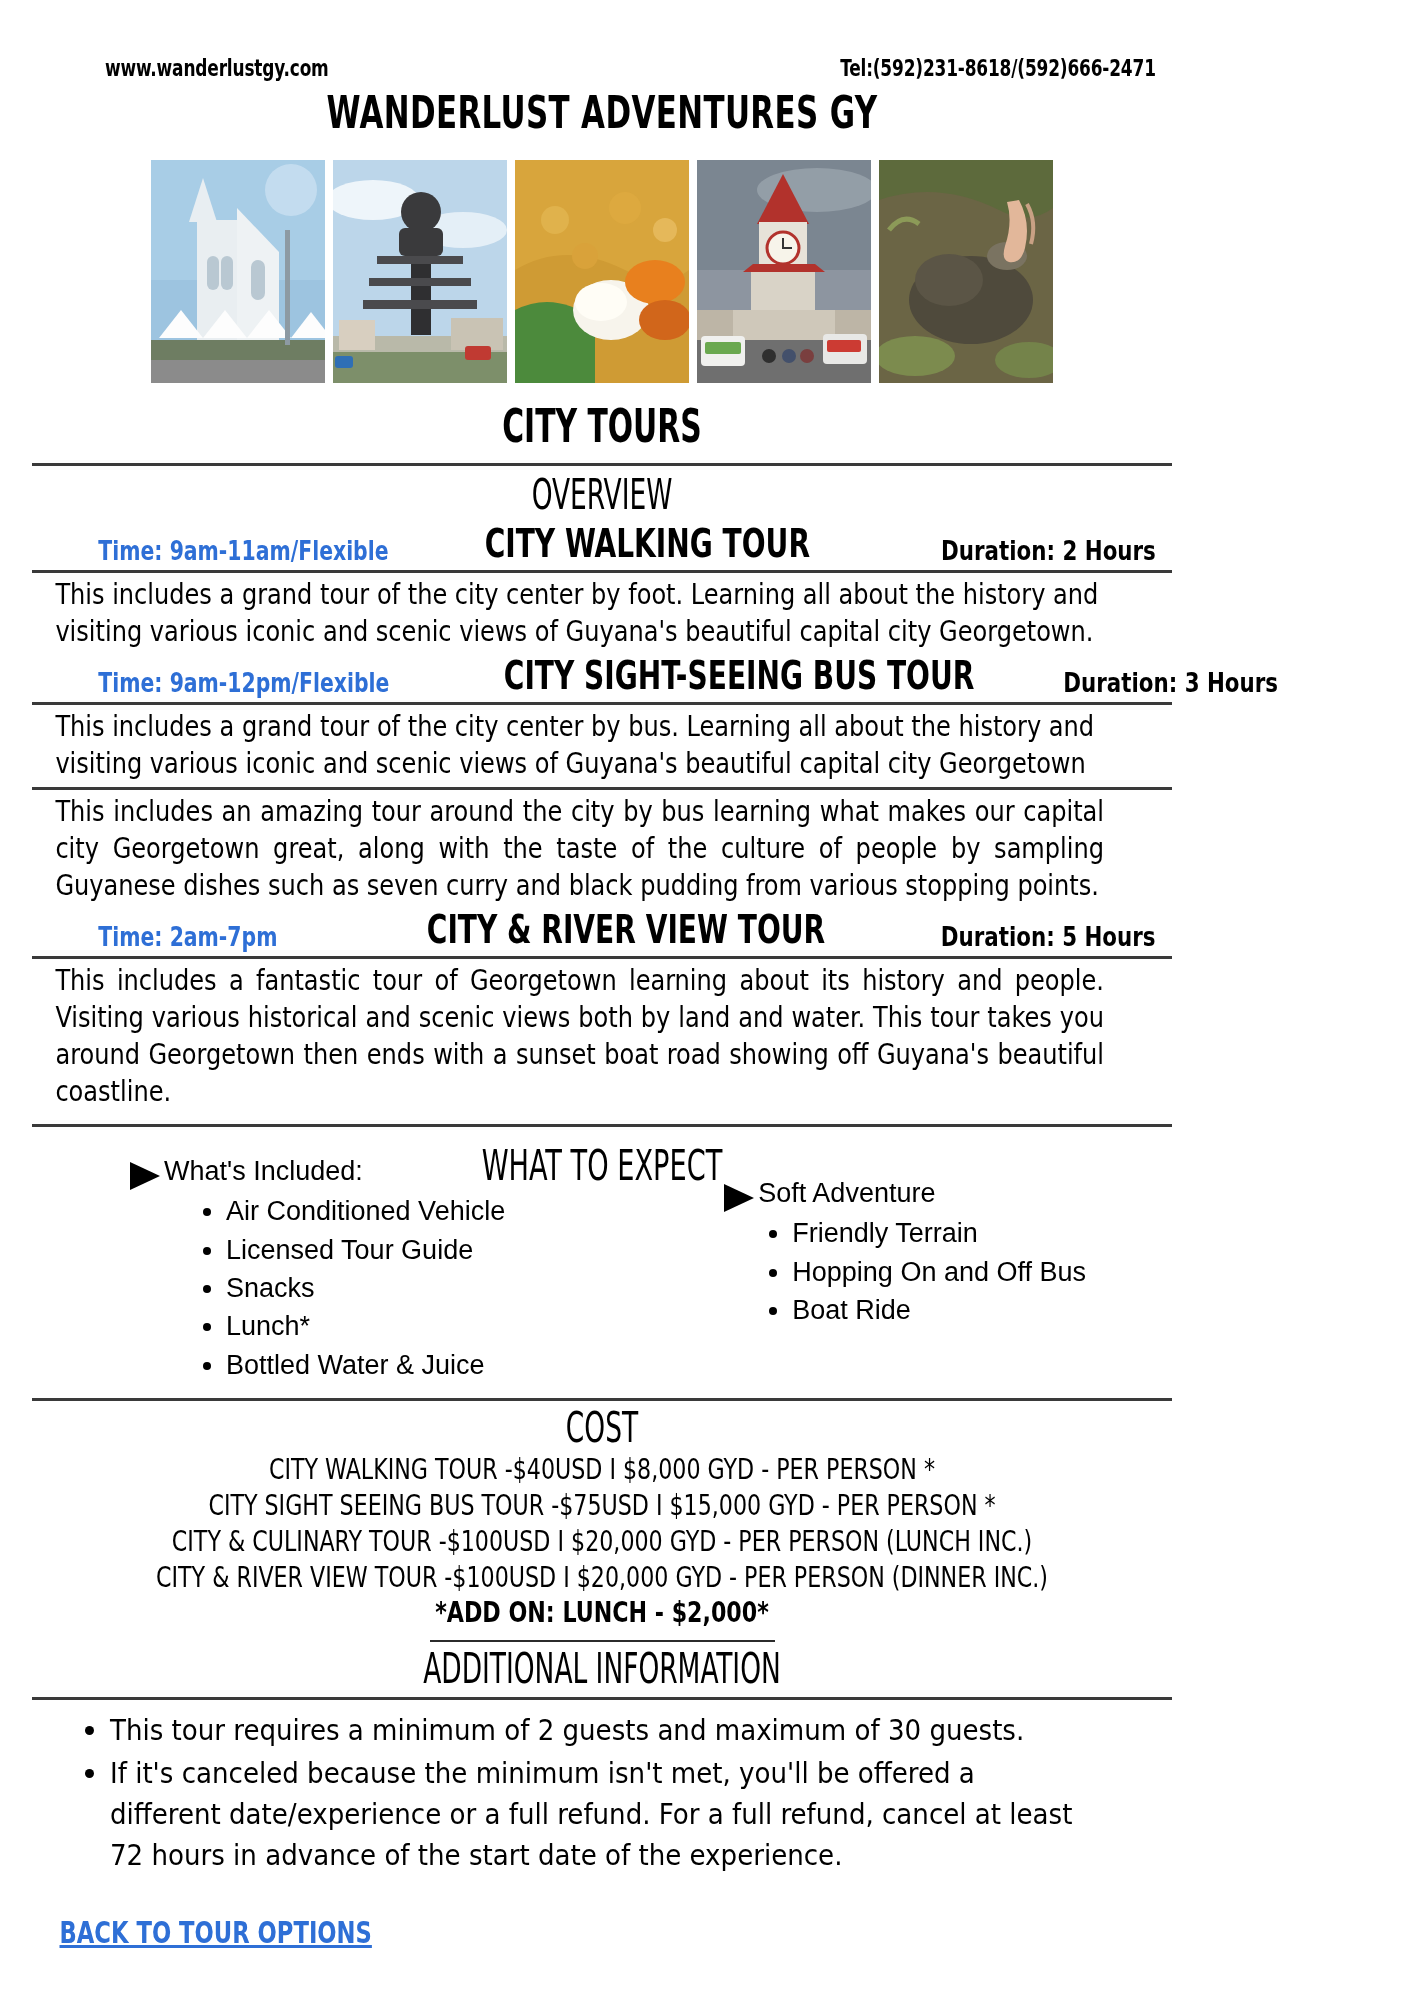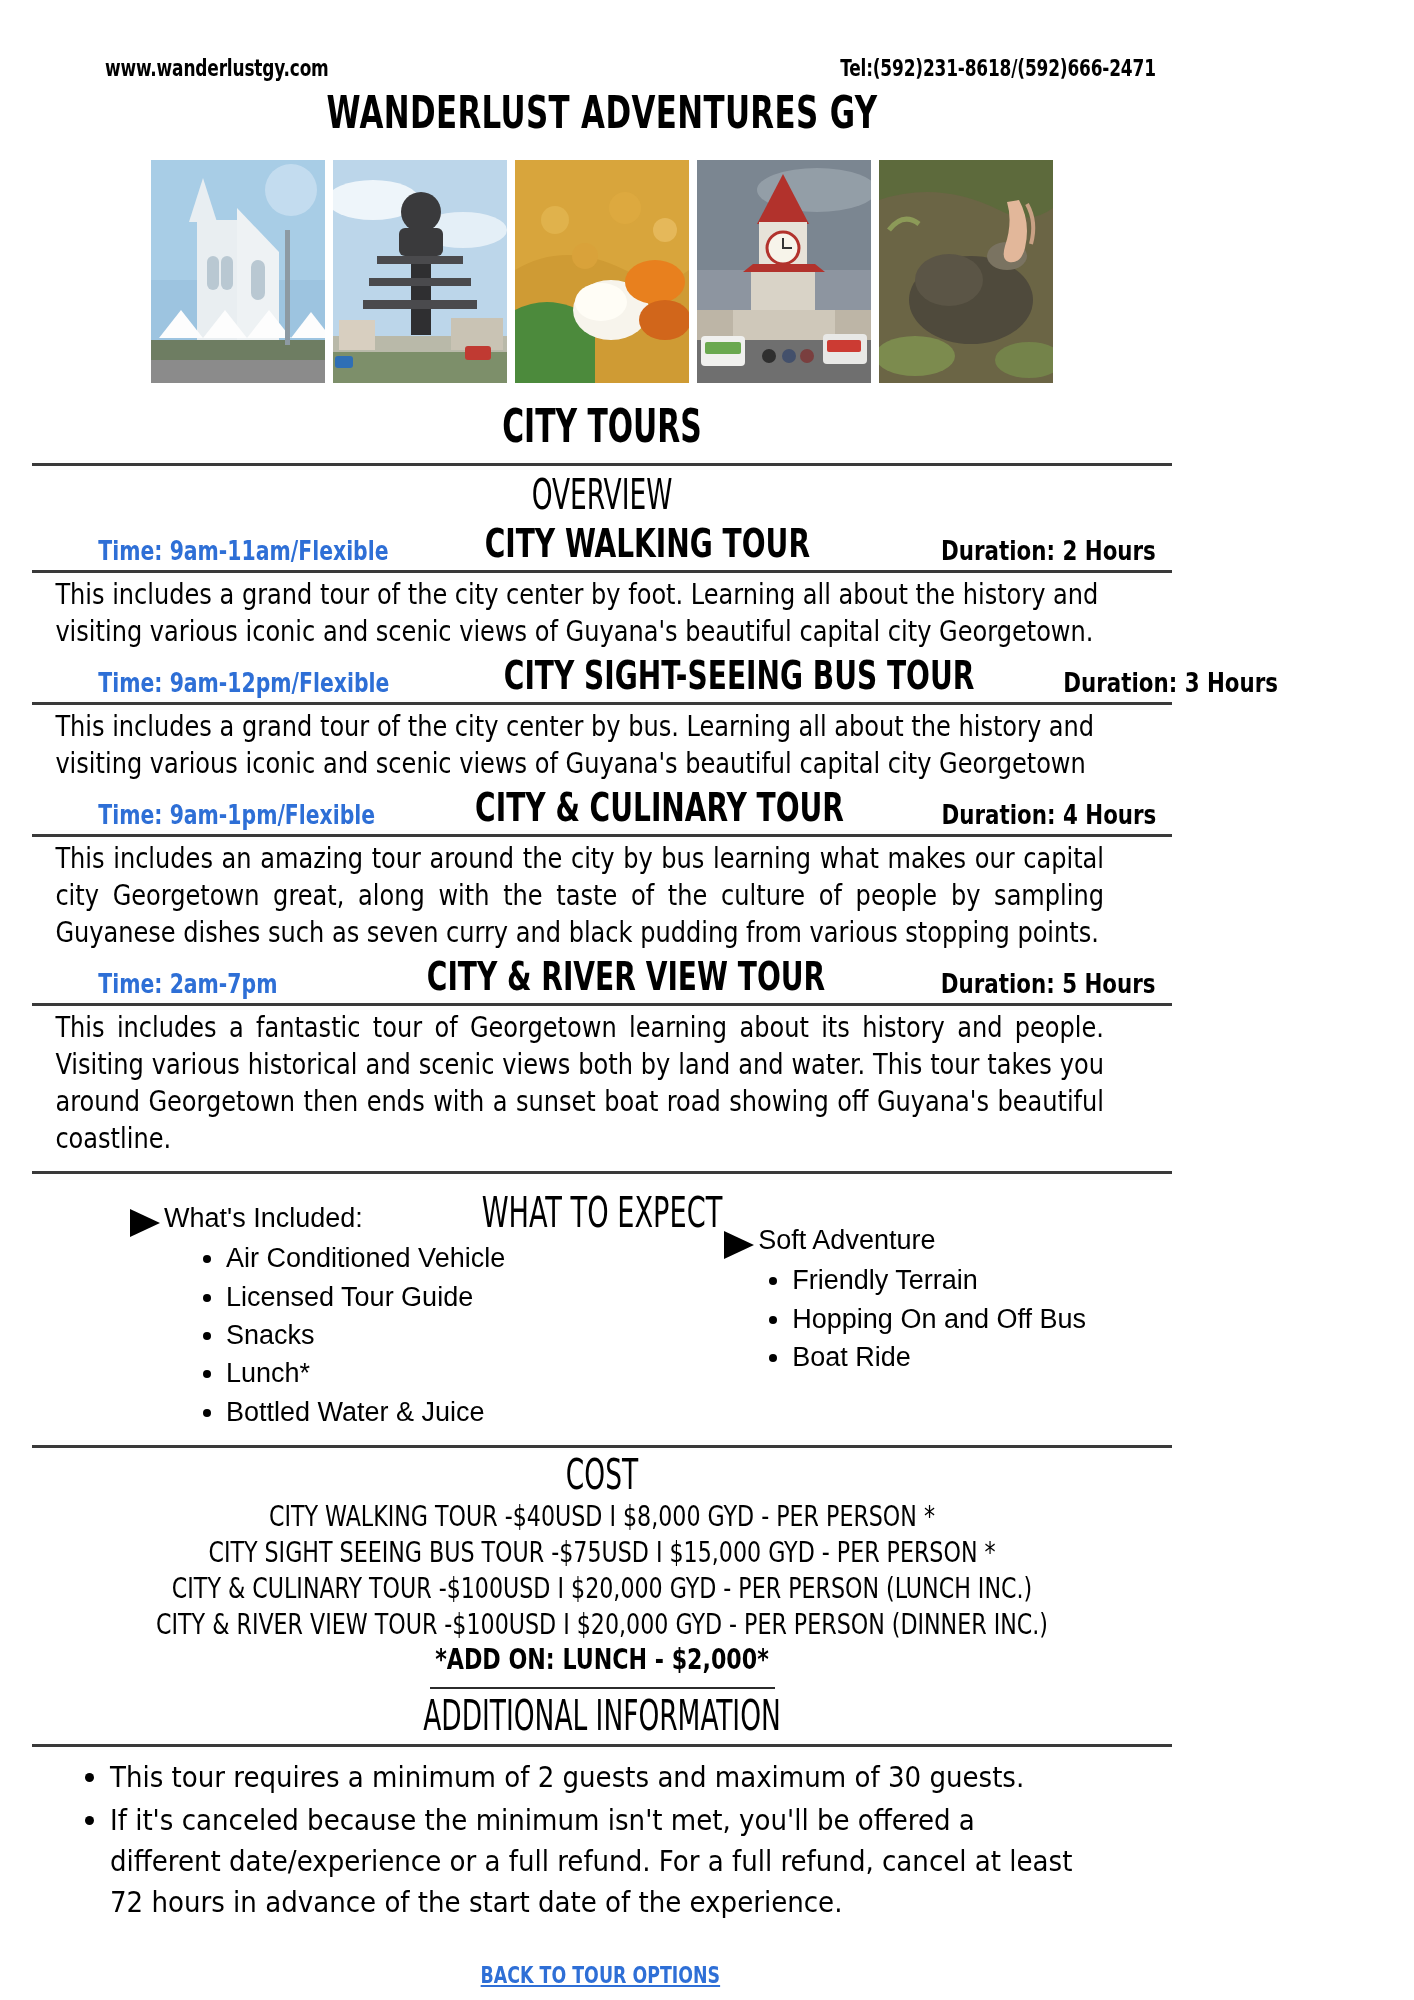--- a/index.html
+++ b/index.html
@@ -232,25 +232,25 @@
     padding-left: 108px;
     padding-right: 130px;
     font-family: "Liberation Sans Narrow", "DejaVu Sans Condensed", "Liberation Sans", sans-serif;
     font-weight: 400;
     font-size: 29px;
     line-height: 1.42;
   }
   .addl-list li { margin-bottom: 2px; }
 
   .back-link {
-    text-align: center;
+    text-align: left;
     padding: 36px 48px 0 0;
     font-family: "Liberation Sans Narrow", "DejaVu Sans Condensed", "Liberation Sans", sans-serif;
     font-weight: 700;
-    font-size: 23px;
+    font-size: 30px;
   }
   .back-link a {
     color: #2e6fd6;
     text-decoration: underline;
     transform: scaleX(0.84);
     display: inline-block;
     transform-origin: right center;
   }
 </style>
 </head>
@@ -387,25 +387,20 @@
     <div class="tour-head">
       <div class="tour-time">Time: 9am-12pm/Flexible</div>
       <div class="tour-name">CITY SIGHT-SEEING BUS TOUR</div>
       <div class="tour-dur">Duration: 3 Hours</div>
     </div>
     <div class="tour-rule"></div>
     <div class="tour-desc nojust">This includes a grand tour of the city center by bus. Learning all about the history and visiting various iconic and scenic views of Guyana's beautiful capital city Georgetown</div>
   </div>
 
   <div class="tour-block">
-    <div class="tour-head">
-      <div class="tour-time">Time: 9am-1pm/Flexible</div>
-      <div class="tour-name">CITY &amp; CULINARY TOUR</div>
-      <div class="tour-dur">Duration: 4 Hours</div>
-    </div>
     <div class="tour-rule"></div>
     <div class="tour-desc">This includes an amazing tour around the city by bus learning what makes our capital city Georgetown great, along with the taste of the culture of people by sampling Guyanese dishes such as seven curry and black pudding from various stopping points.</div>
   </div>
 
   <div class="tour-block">
     <div class="tour-head">
       <div class="tour-time">Time: 2am-7pm</div>
       <div class="tour-name">CITY &amp; RIVER VIEW TOUR</div>
       <div class="tour-dur">Duration: 5 Hours</div>
     </div>

